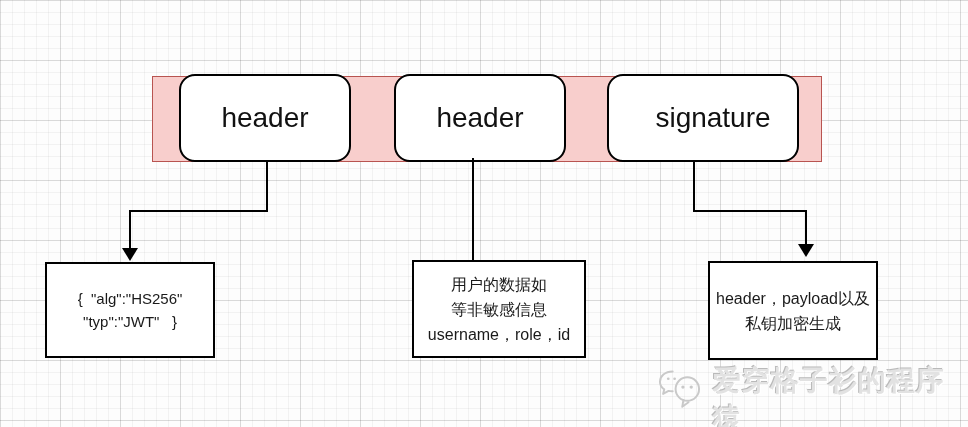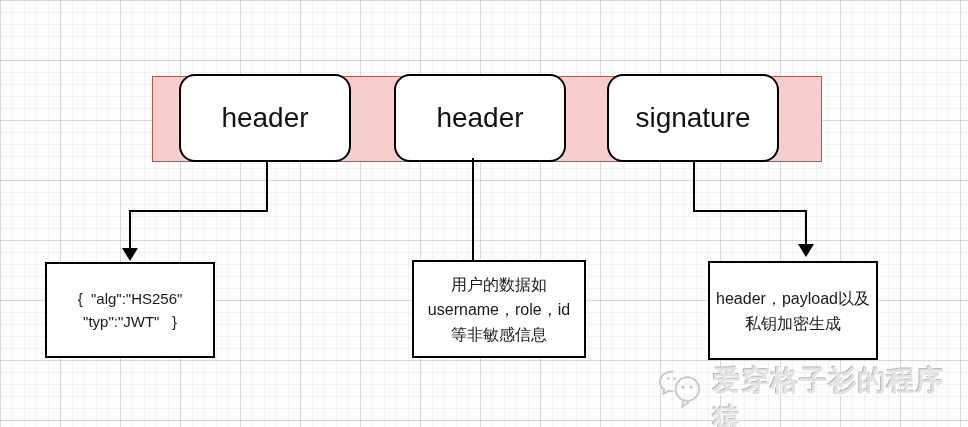--- a/index.html
+++ b/index.html
@@ -21,21 +21,21 @@
     background:#f8cecc;border:1px solid #b85450;
   }
   .top-box{
     position:absolute;top:74px;height:84px;width:168px;
     background:#ffffff;border:2px solid #000;border-radius:16px;
     display:flex;align-items:center;justify-content:center;
     font-size:28px;color:#111;
   }
   .top-box.b1{left:179px;}
   .top-box.b2{left:394px;}
-  .top-box.b3{left:607px;}
+  .top-box.b3{left:607px;padding-left:20px;}
   .arrows{position:absolute;left:0;top:0;width:968px;height:427px;pointer-events:none;}
   .detail-box{
     position:absolute;background:#ffffff;border:2px solid #000;
     display:flex;flex-direction:column;align-items:center;justify-content:center;
     text-align:center;color:#1a1a1a;
   }
   .detail-box .ln{white-space:pre;}
   .d1{left:45px;top:262px;width:166px;height:92px;font-size:15px;line-height:23px;}
   .d2{left:379px;top:260px;width:170px;height:94px;font-size:16px;line-height:25px;margin-left:33px;}
   .d3{left:708px;top:261px;width:166px;height:95px;font-size:16px;line-height:25px;}
@@ -80,22 +80,22 @@
       <polygon points="798,244 814,244 806,257"></polygon>
     </g>
   </svg>
 
   <div class="detail-box d1">
     <span class="ln">{  "alg":"HS256"</span>
     <span class="ln">"typ":"JWT"   }</span>
   </div>
   <div class="detail-box d2">
     <span class="ln">用户的数据如</span>
+    <span class="ln">等非敏感信息</span>
     <span class="ln">username，role，id</span>
-    <span class="ln">等非敏感信息</span>
   </div>
   <div class="detail-box d3">
     <span class="ln">header，payload以及</span>
     <span class="ln">私钥加密生成</span>
   </div>
 
   <div class="watermark">
     <svg class="wm-icon" width="52" height="44" viewBox="0 0 52 44">
       <g fill="none" stroke="#c9c9c9" stroke-width="2" stroke-linecap="round" stroke-linejoin="round">
         <path d="M15 3 C7 3 2 8 2 13.5 c0 3.2 1.7 6 4.4 7.8 L5.2 26 l5.6-3.1 c1.3.3 2.7.5 4.2.4"></path>

